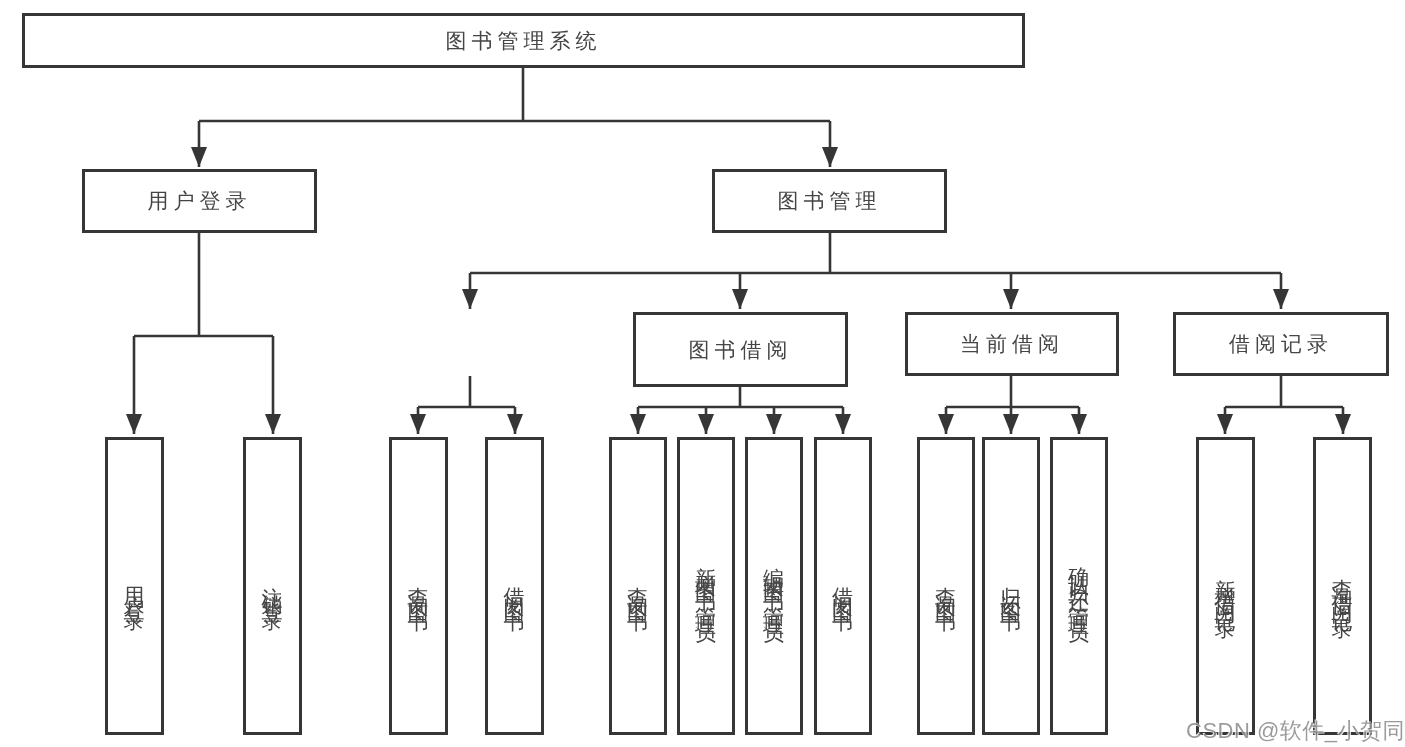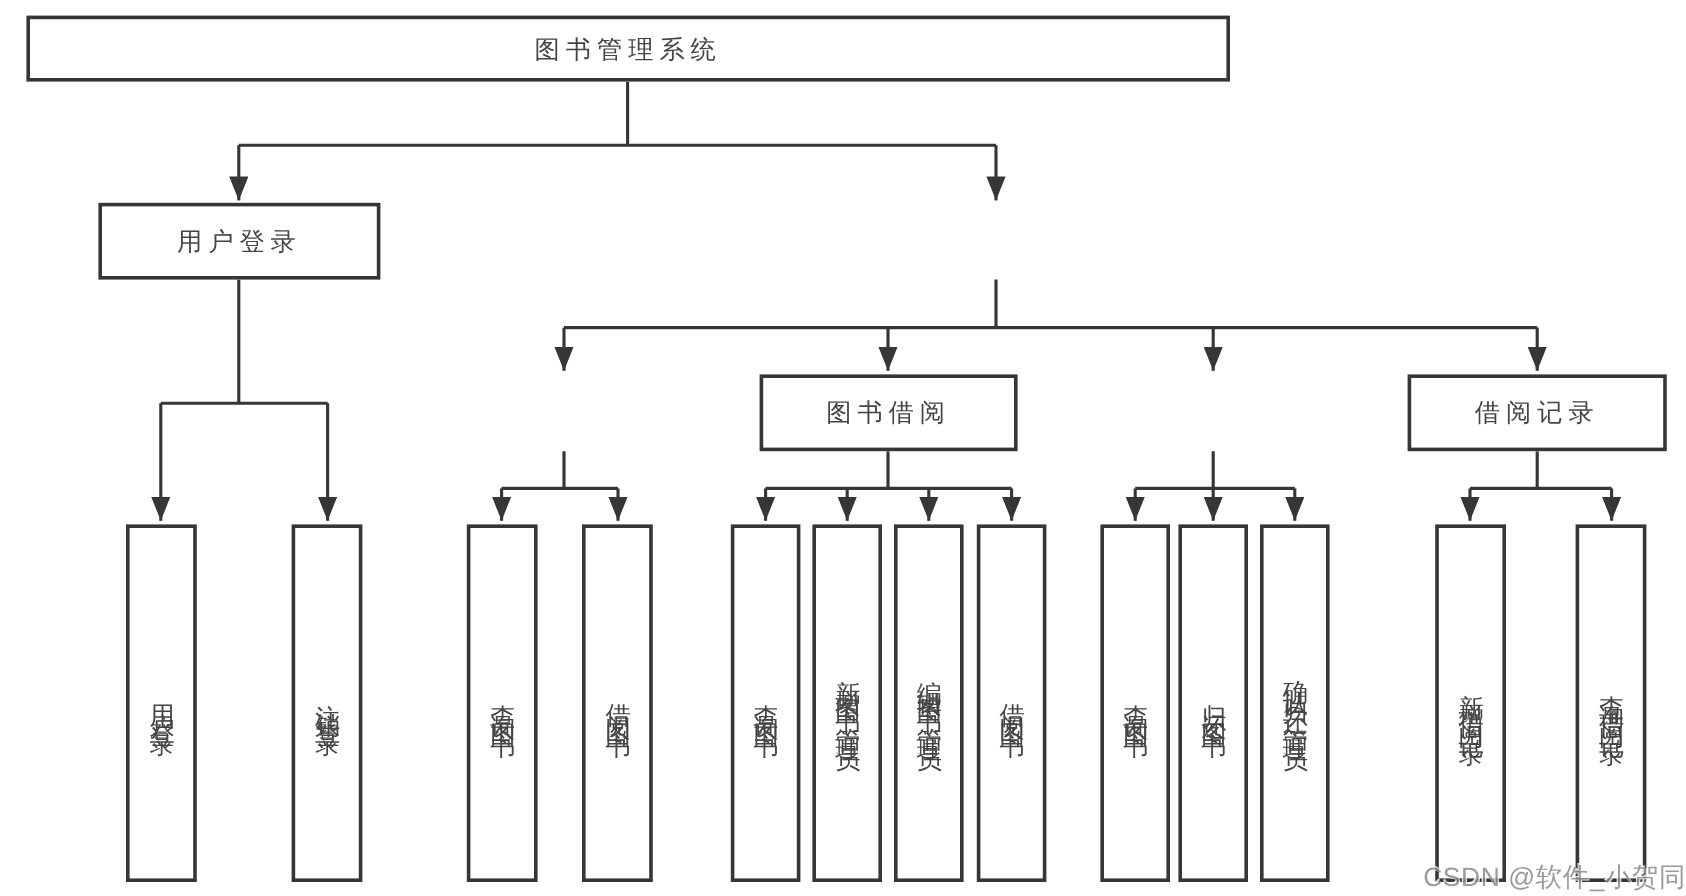--- a/index.html
+++ b/index.html
@@ -93,22 +93,24 @@
 
       <path d="M1281,376 V407 M1225,407 H1343"></path>
       <path d="M1225,407 V434" marker-end="url(#arw)"></path>
       <path d="M1343,407 V434" marker-end="url(#arw)"></path>
     </g>
   </svg>
 
   <div class="node" style="left:22px;top:13px;width:1003px;height:55px">图书管理系统</div>
 
   <div class="node" style="left:82px;top:169px;width:235px;height:64px">用户登录</div>
+  <div class="node" style="left:712px;top:169px;width:235px;height:64px">图书管理</div>
 
-  <div class="node" style="left:633px;top:312px;width:215px;height:64px">图书借阅</div>
+  <div class="node" style="left:633px;top:312px;width:215px;height:75px">图书借阅</div>
+  <div class="node" style="left:905px;top:312px;width:214px;height:64px">当前借阅</div>
   <div class="node" style="left:1173px;top:312px;width:216px;height:64px">借阅记录</div>
 
   <div class="node leaf" style="left:105px;top:437px;width:59px;height:298px">用户登录</div>
   <div class="node leaf" style="left:243px;top:437px;width:59px;height:298px">注销登录</div>
 
   <div class="node leaf" style="left:389px;top:437px;width:59px;height:298px">查询图书</div>
   <div class="node leaf" style="left:485px;top:437px;width:59px;height:298px">借阅图书</div>
 
   <div class="node leaf" style="left:609px;top:437px;width:58px;height:298px">查询图书</div>
   <div class="node leaf" style="left:677px;top:437px;width:58px;height:298px">新增图书（管理员）</div>

